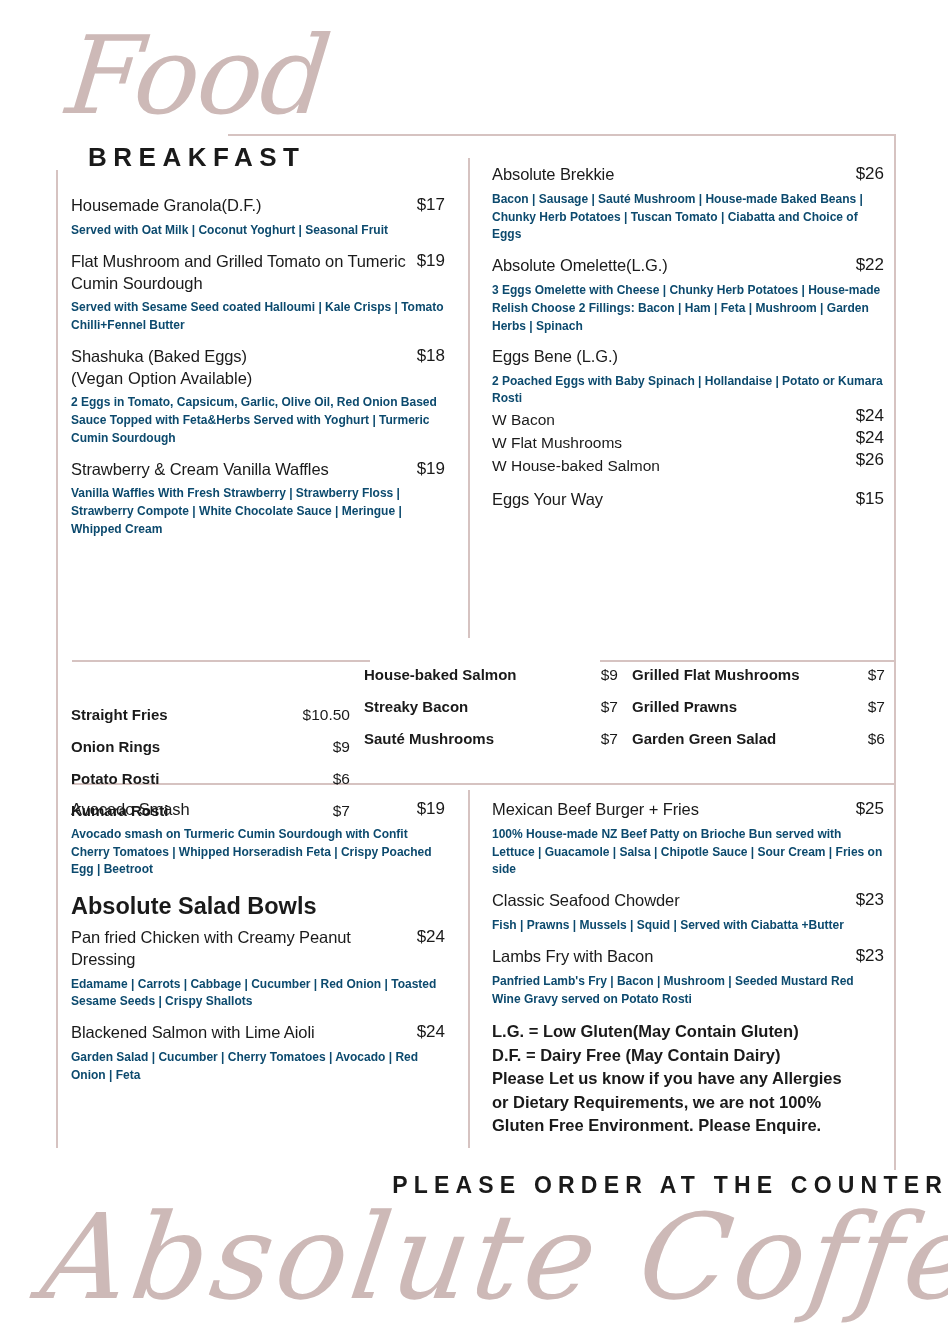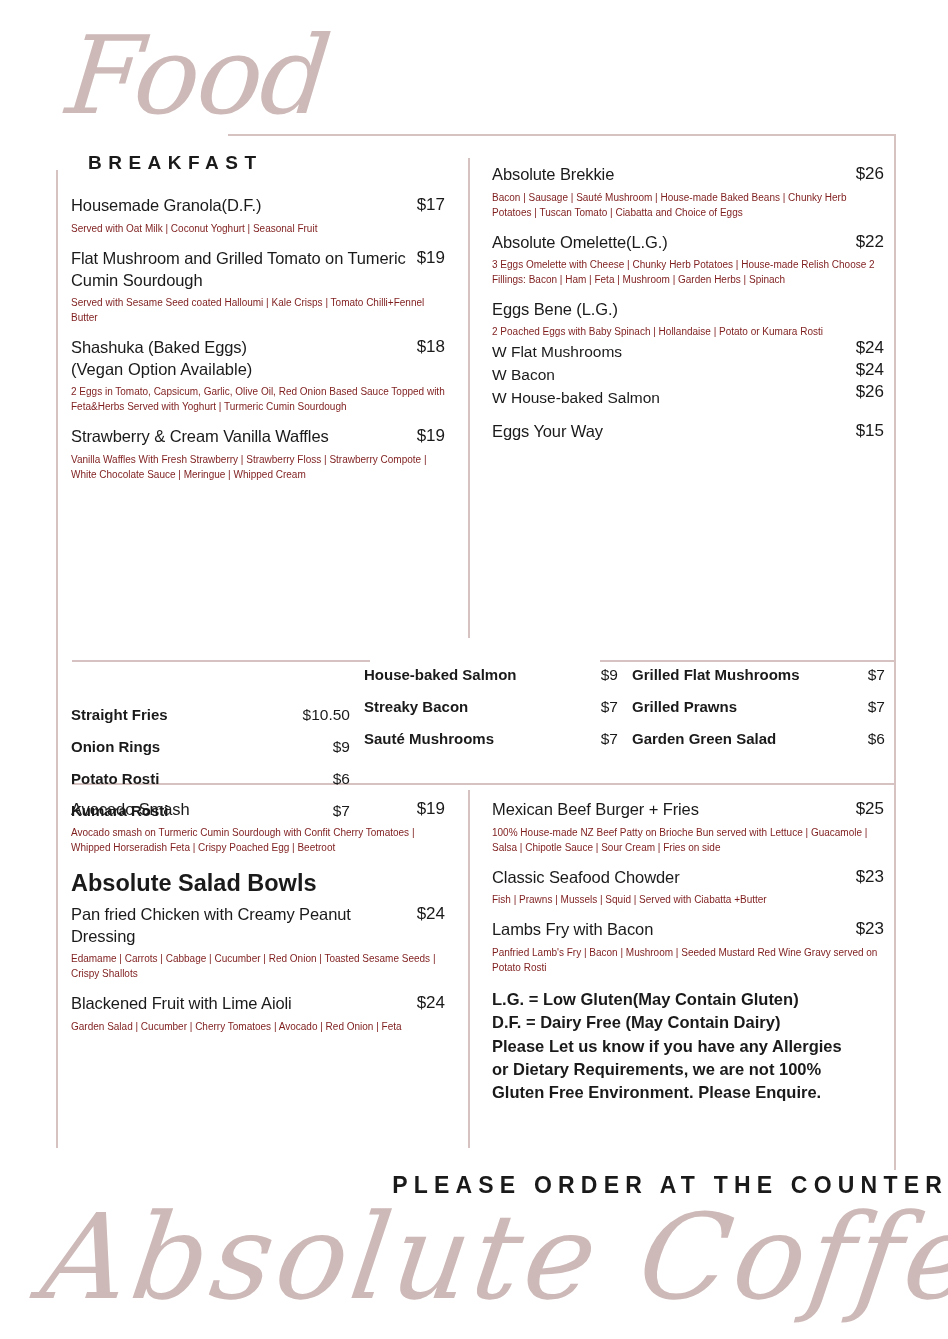--- a/index.html
+++ b/index.html
@@ -65,22 +65,22 @@
     font-size: 118px;
     line-height: 1;
     letter-spacing: 4px;
     transform: skewX(-8deg);
   }
 
   
   .breakfast-heading {
     position: absolute;
     left: 88px;
-    top: 152px;
-    font-size: 19px;
+    top: 142px;
+    font-size: 26px;
     font-weight: 700;
     letter-spacing: 6.5px;
   }
 
   .sides-heading {
     position: absolute;
     left: 0;
     top: 641px;
     width: 948px;
     text-align: center;
@@ -132,24 +132,24 @@
 
   .item-price {
     font-size: 17px;
     font-weight: 400;
     line-height: 1.35;
     white-space: nowrap;
     flex-shrink: 0;
   }
 
   .item-desc {
-    font-size: 10px;
-    font-weight: 400;
+    font-size: 12px;
+    font-weight: 700;
     line-height: 1.48;
-    color: #7f1d1d;
+    color: #0c4a6e;
     margin-top: 5px;
   }
 
   .section-subhead {
     font-size: 23.5px;
     font-weight: 700;
     margin-top: 14px;
     margin-bottom: 6px;
   }
 
@@ -286,22 +286,22 @@
       </div>
       <div class="item">
         <div class="item-head">
           <div>
             <div class="item-title">Eggs Bene (L.G.)</div>
           </div>
         </div>
         <div class="item-desc">2 Poached Eggs with Baby Spinach | Hollandaise | Potato or Kumara Rosti</div>
         <div class="addons">
           <div class="addon-labels">
+            <span>W Bacon</span>
             <span>W Flat Mushrooms</span>
-            <span>W Bacon</span>
             <span>W House-baked Salmon</span>
           </div>
           <div class="addon-prices">
             <span>$24</span>
             <span>$24</span>
             <span>$26</span>
           </div>
         </div>
       </div>
       <div class="item">
@@ -381,21 +381,21 @@
           <div>
             <div class="item-title">Pan fried Chicken with Creamy Peanut Dressing</div>
           </div>
           <div class="item-price">$24</div>
         </div>
         <div class="item-desc">Edamame | Carrots | Cabbage | Cucumber | Red Onion | Toasted Sesame Seeds | Crispy Shallots</div>
       </div>
       <div class="item">
         <div class="item-head">
           <div>
-            <div class="item-title">Blackened Fruit with Lime Aioli</div>
+            <div class="item-title">Blackened Salmon with Lime Aioli</div>
           </div>
           <div class="item-price">$24</div>
         </div>
         <div class="item-desc">Garden Salad | Cucumber | Cherry Tomatoes | Avocado | Red Onion | Feta</div>
       </div>
     </div>
 
   <div class="col col-lo-right" id="lo-right">
       <div class="item">
         <div class="item-head">

